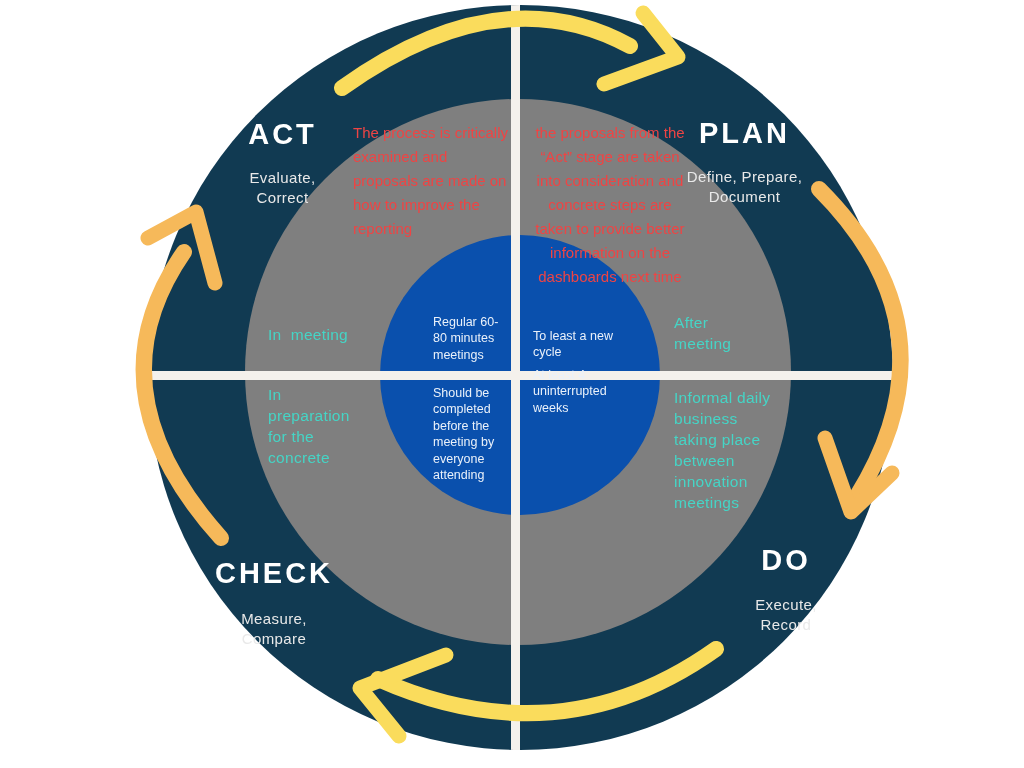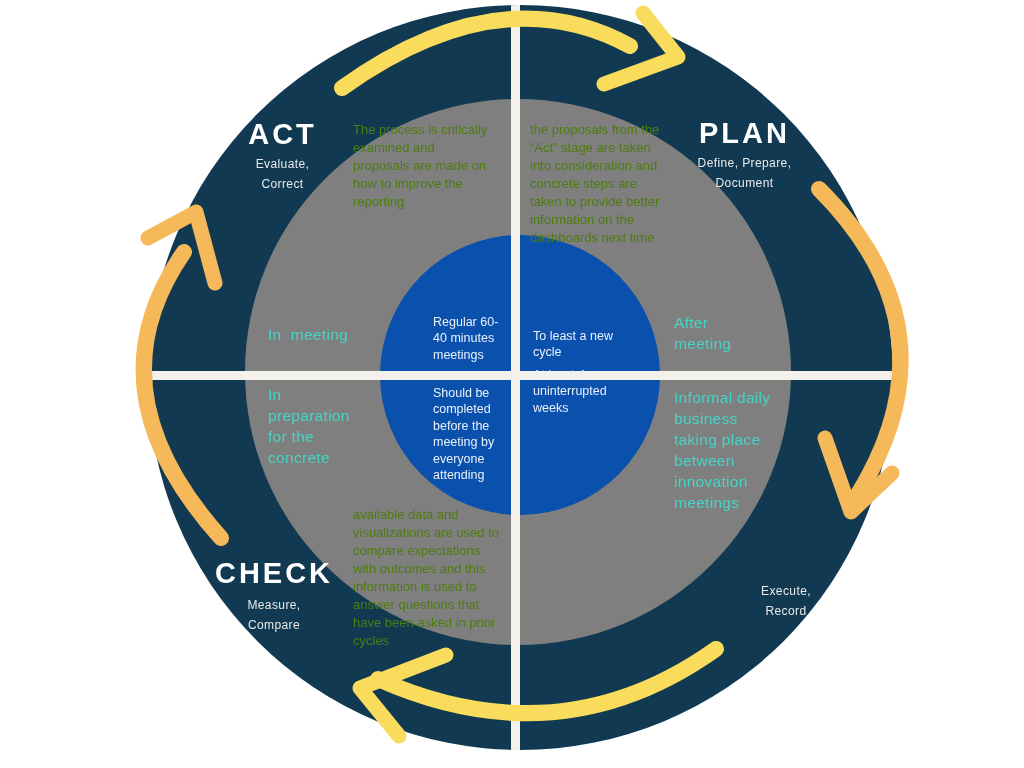--- a/index.html
+++ b/index.html
@@ -23,24 +23,24 @@
   .arrow-arc{fill:none;stroke-width:16px;stroke-linecap:round;}
   .arrow-head{fill:none;stroke-width:15px;stroke-linecap:round;stroke-linejoin:round;}
   .stroke-yellow{stroke:var(--yellow);}
   .stroke-orange{stroke:var(--orange);}
   .txt{position:absolute;white-space:pre-wrap;}
   .stage-title{
     font-weight:800;font-size:29px;line-height:30px;letter-spacing:3px;
     color:#fff;text-align:center;
   }
   .stage-subtitle{
-    font-size:12px;line-height:20px;letter-spacing:.4px;
-    color:#E9E9E9;text-align:center;
+    font-size:15px;line-height:20px;letter-spacing:.4px;
+    color:#E9E9E9;text-align:center;margin-top:14px;
   }
-  .body-text{font-size:13px;line-height:18px;color:#4d7c0f;}
+  .body-text{font-size:15px;line-height:24px;color:#ef4444;}
   .teal-label{font-size:15.5px;line-height:21px;letter-spacing:.3px;color:var(--teal);}
   .center-note{font-size:12.5px;line-height:16.4px;color:#EAF1FA;}
 </style>
 </head>
 <body>
 
 <div class="canvas">
 
   <div class="circle navy-circle"></div>
   <div class="circle gray-circle"></div>
@@ -75,59 +75,52 @@
 Correct</div>
   <div class="txt body-text" style="left:353px;top:121px;width:160px;">The process is critically
 examined and
 proposals are made on
 how to improve the
 reporting</div>
 
   <div class="txt stage-subtitle" style="left:672px;top:153px;width:145px;">Define, Prepare,
 Document</div>
   <div class="txt stage-title" style="left:672px;top:118px;width:145px;">PLAN</div>
-  <div class="txt body-text" style="left:530px;top:121px;width:160px;">the proposals from the
+  <div class="txt body-text" style="left:530px;top:121px;width:160px;text-align:center;">the proposals from the
 “Act” stage are taken
 into consideration and
 concrete steps are
 taken to provide better
 information on the
 dashboards next time</div>
 
   <div class="txt stage-title" style="left:200px;top:558px;width:148px;">CHECK</div>
   <div class="txt stage-subtitle" style="left:200px;top:595px;width:148px;">Measure,
 Compare</div>
-  <div class="txt body-text" style="left:353px;top:506px;width:170px;">available data and
-visualizations are used to
-compare expectations
-with outcomes and this
-information is used to
-answer questions that
-have been asked in prior
-cycles</div>
 
+  <div class="txt stage-title" style="left:712px;top:545px;width:148px;">DO</div>
   <div class="txt stage-subtitle" style="left:712px;top:581px;width:148px;">Execute,
 Record</div>
 
   <div class="txt teal-label" style="left:268px;top:324px;width:120px;">In  meeting</div>
   <div class="txt teal-label" style="left:674px;top:312px;width:120px;">After
 meeting</div>
   <div class="txt teal-label" style="left:268px;top:384px;width:120px;">In
 preparation
 for the
 concrete</div>
   <div class="txt teal-label" style="left:674px;top:387px;width:130px;">Informal daily
 business
 taking place
 between
 innovation
 meetings</div>
 
   <div class="txt center-note" style="left:433px;top:314px;width:95px;">Regular 60-
-40 minutes
+80 minutes
 meetings</div>
   <div class="txt center-note" style="left:533px;top:328px;width:110px;">To least a new
 cycle</div>
   <div class="txt center-note" style="left:433px;top:385px;width:95px;">Should be
 completed
 before the
 meeting by
 everyone
 attending</div>
   <div class="txt center-note" style="left:533px;top:367px;width:110px;">At least 4

